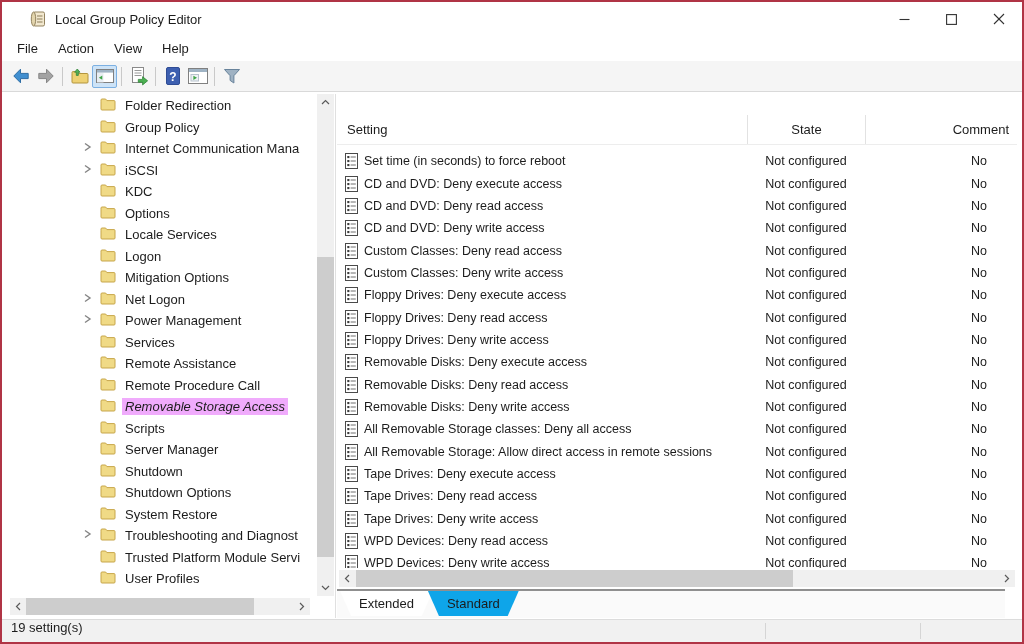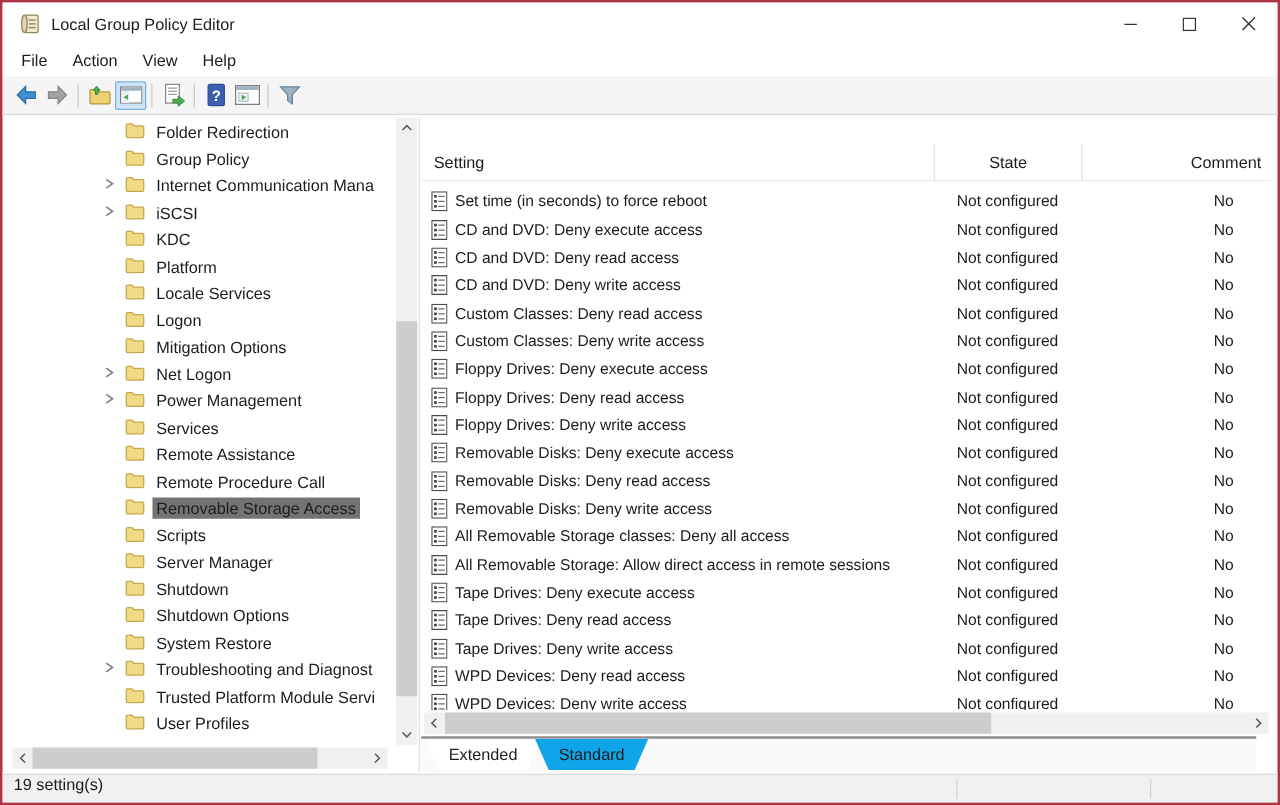--- a/index.html
+++ b/index.html
@@ -4,41 +4,41 @@
 <style>
   * { margin:0; padding:0; box-sizing:border-box; }
   html,body { background:#fff; }
   .window {
     position:relative; width:1024px; height:644px;
     border:2px solid #b03445; background:#fff; overflow:hidden;
     font-family:"Liberation Sans", sans-serif; color:#1c1c1c;
     -webkit-font-smoothing:antialiased;
   }
   
-  .titlebar { height:34px; display:flex; align-items:center; padding-left:13px; background:#fff; }
+  .titlebar { height:34px; display:flex; align-items:center; padding-left:27px; background:#fff; }
   .title-icon { display:flex; }
   .title-text { font-size:13px; margin-left:8px; }
   .win-controls { margin-left:auto; display:flex; height:100%; }
   .wc { width:47px; height:100%; display:flex; align-items:center; justify-content:center; }
   
   .menubar { height:25px; display:flex; align-items:center; padding-left:5px; font-size:13px; background:#fff; }
   .menu-item { padding:3px 10px; }
   
   .toolbar { height:31px; background:#f5f5f5; border-bottom:1px solid #d9d9d9; display:flex; align-items:center; padding-left:6px; }
   .tb { width:25px; height:25px; display:flex; align-items:center; justify-content:center; }
   .tb-sep { width:1px; height:19px; background:#c9c9c9; margin:0 4px; }
   .tb-toggle { background:#cde3f7; border:1px solid #7cb0e2; border-radius:2px; width:25px; height:23px; }
   
   .tree-panel { position:absolute; left:6px; top:92px; width:326px; bottom:24px; overflow:hidden; background:#fff; }
   .tree-items { position:absolute; left:0; top:3px; right:18px; bottom:23px; overflow:hidden; }
   .tree-row { height:21.5px; display:flex; align-items:flex-start; padding-left:74px; font-size:13px; white-space:nowrap; }
   .tree-chev { width:18px; height:14px; display:flex; align-items:center; flex:none; }
   .tree-folder { margin-right:6px; display:flex; flex:none; }
   .tree-label { padding:1px 3px; }
-  .tree-label.selected { background:#737373; }
+  .tree-label.selected { background:#f0abfc;font-style:italic; }
   .panel-divider { position:absolute; left:333px; top:92px; bottom:24px; width:1px; background:#e0e0e0; }
   
   .vscroll { position:absolute; top:0; right:0; width:17px; bottom:22px; background:#f0f0f0; }
   .vs-up, .vs-down { position:absolute; left:0; right:0; height:16px; display:flex; align-items:center; justify-content:center; }
   .vs-up { top:0; } .vs-down { bottom:0; }
   .vs-thumb { position:absolute; left:0; right:0; top:163px; height:300px; background:#cdcdcd; }
   .hscroll { position:absolute; height:17px; background:#f0f0f0; }
   .hs-left, .hs-right { position:absolute; top:0; width:16px; height:100%; display:flex; align-items:center; justify-content:center; }
   .hs-left { left:0; } .hs-right { right:0; }
   .hs-thumb { position:absolute; top:0; height:100%; background:#cdcdcd; }
@@ -228,21 +228,21 @@
           </span>
           <span class="tree-label">KDC</span>
         </div>
         <div class="tree-row">
           <span class="tree-chev"></span>
           <span class="tree-folder">
             <svg width="16" height="14" viewBox="0 0 16 14">
               <path d="M1 4.2 V3 a1 1 0 0 1 1-1 h3.6 l1.3 1.6 H14 a1 1 0 0 1 1 1 V12 a1 1 0 0 1-1 1 H2 a1 1 0 0 1-1-1 Z" fill="#f0da86" stroke="#c7a64b"></path>
             </svg>
           </span>
-          <span class="tree-label">Platform</span>
+          <span class="tree-label">Options</span>
         </div>
         <div class="tree-row">
           <span class="tree-chev"></span>
           <span class="tree-folder">
             <svg width="16" height="14" viewBox="0 0 16 14">
               <path d="M1 4.2 V3 a1 1 0 0 1 1-1 h3.6 l1.3 1.6 H14 a1 1 0 0 1 1 1 V12 a1 1 0 0 1-1 1 H2 a1 1 0 0 1-1-1 Z" fill="#f0da86" stroke="#c7a64b"></path>
             </svg>
           </span>
           <span class="tree-label">Locale Services</span>
         </div>

